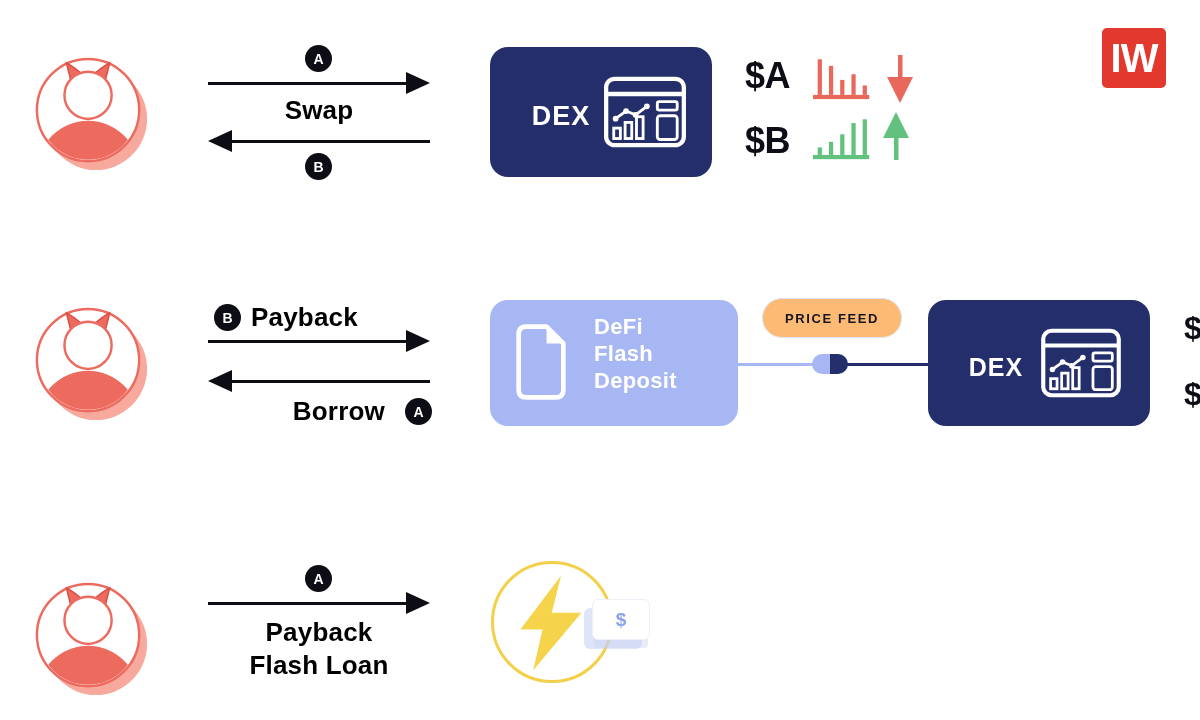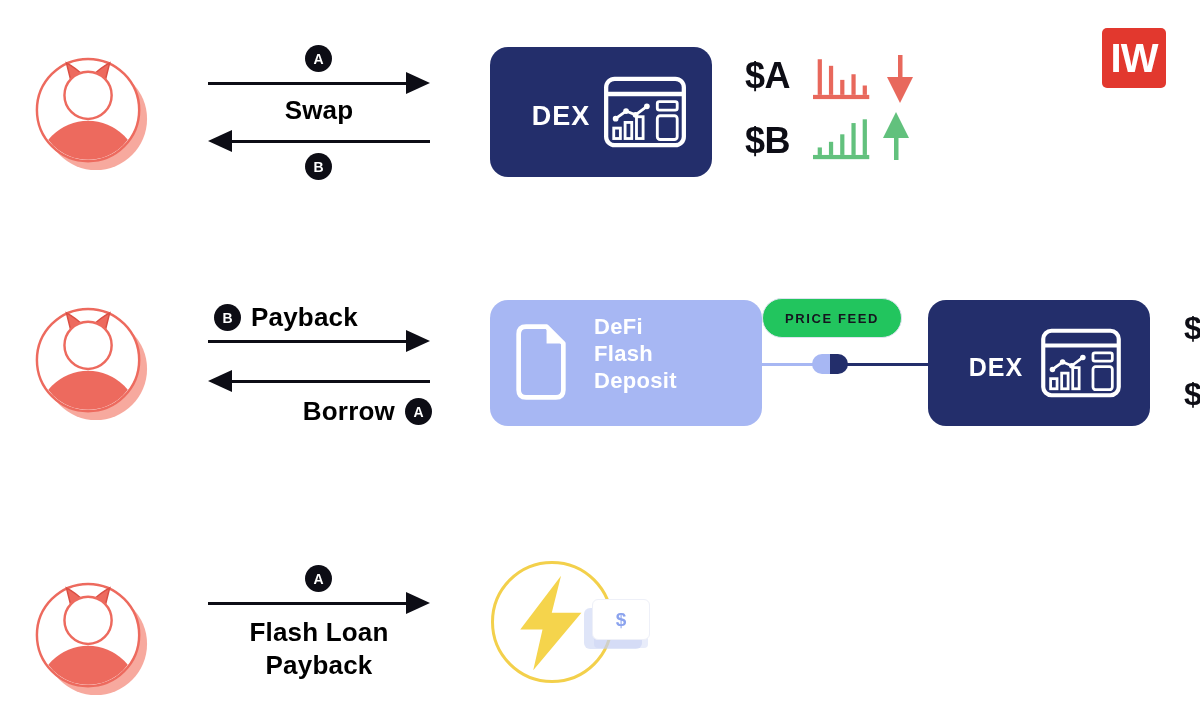--- a/index.html
+++ b/index.html
@@ -44,21 +44,21 @@
   .contract-box {
     position:absolute; background:#a7b7f3; border-radius:18px;
   }
   .contract-text {
     position:absolute; color:#fff; font-size:22px; font-weight:bold;
     line-height:27px; letter-spacing:.3px;
   }
 
   
   .pill {
-    position:absolute; background:#22c55e; border:1.5px solid #dde3ef;
+    position:absolute; background:#fdba74; border:1.5px solid #dde3ef;
     border-radius:20px; display:flex; align-items:center; justify-content:center;
     color:#15151f; font-size:13px; font-weight:bold; letter-spacing:1.6px;
   }
   .conn-line { position:absolute; height:2.5px; }
   .capsule {
     position:absolute; width:36px; height:20px; border-radius:10px;
     overflow:hidden; display:flex;
   }
   .capsule .half-l { width:50%; height:100%; background:#a7b7f3; }
   .capsule .half-r { width:50%; height:100%; background:#232e6b; }
@@ -206,28 +206,28 @@
   <div class="arrow" style="left:208px;top:330px;width:222px">
     <div class="shaft"></div>
     <div class="head-r"></div>
   </div>
 
   <div class="arrow" style="left:208px;top:370px;width:222px">
     <div class="head-l"></div>
     <div class="shaft"></div>
   </div>
 
-  <div class="abs" style="left:208px;top:396px;width:224px;display:flex;align-items:center;justify-content:flex-end;gap:10px">
+  <div class="abs" style="left:208px;top:396px;width:224px;display:flex;align-items:center;justify-content:flex-end;gap:20px">
     <div class="step-label" style="position:static">Borrow</div>
     <div class="badge" style="position:static">
       <span>A</span>
     </div>
   </div>
 
-  <div class="contract-box" style="left:490px;top:300px;width:272px;height:126px">
+  <div class="contract-box" style="left:490px;top:300px;width:248px;height:126px">
     <svg class="abs" style="left:24px;top:21px" width="54" height="82" viewBox="0 0 58 84">
       <path d="M13 4 H35 L53 22 V72 Q53 80 45 80 H13 Q5 80 5 72 V12 Q5 4 13 4 Z" fill="none" stroke="#fff" stroke-width="5" stroke-linejoin="round"></path>
       <polygon points="35,4 53,22 35,22" fill="#fff"></polygon>
     </svg>
     <div class="contract-text" style="left:104px;top:13px">
       <div>DeFi</div>
       <div>Flash</div>
       <div>Deposit</div>
     </div>
   </div>
@@ -280,22 +280,22 @@
   <div class="badge" style="left:305px;top:565px">
     <span>A</span>
   </div>
 
   <div class="arrow" style="left:208px;top:592px;width:222px">
     <div class="shaft"></div>
     <div class="head-r"></div>
   </div>
 
   <div class="step-label center-text" style="left:188px;top:616px;width:262px;line-height:33px">
+    <div>Payback</div>
     <div>Flash Loan</div>
-    <div>Payback</div>
   </div>
 
   <div class="flash-circle"></div>
   <svg class="abs" style="left:503px;top:572px" width="92" height="102" viewBox="0 0 90 110">
     <polygon points="58,4 14,62 38,62 28,106 80,44 48,44" fill="#f5d44c"></polygon>
   </svg>
 
   <div class="money-card">
     <span>$</span>
   </div>

